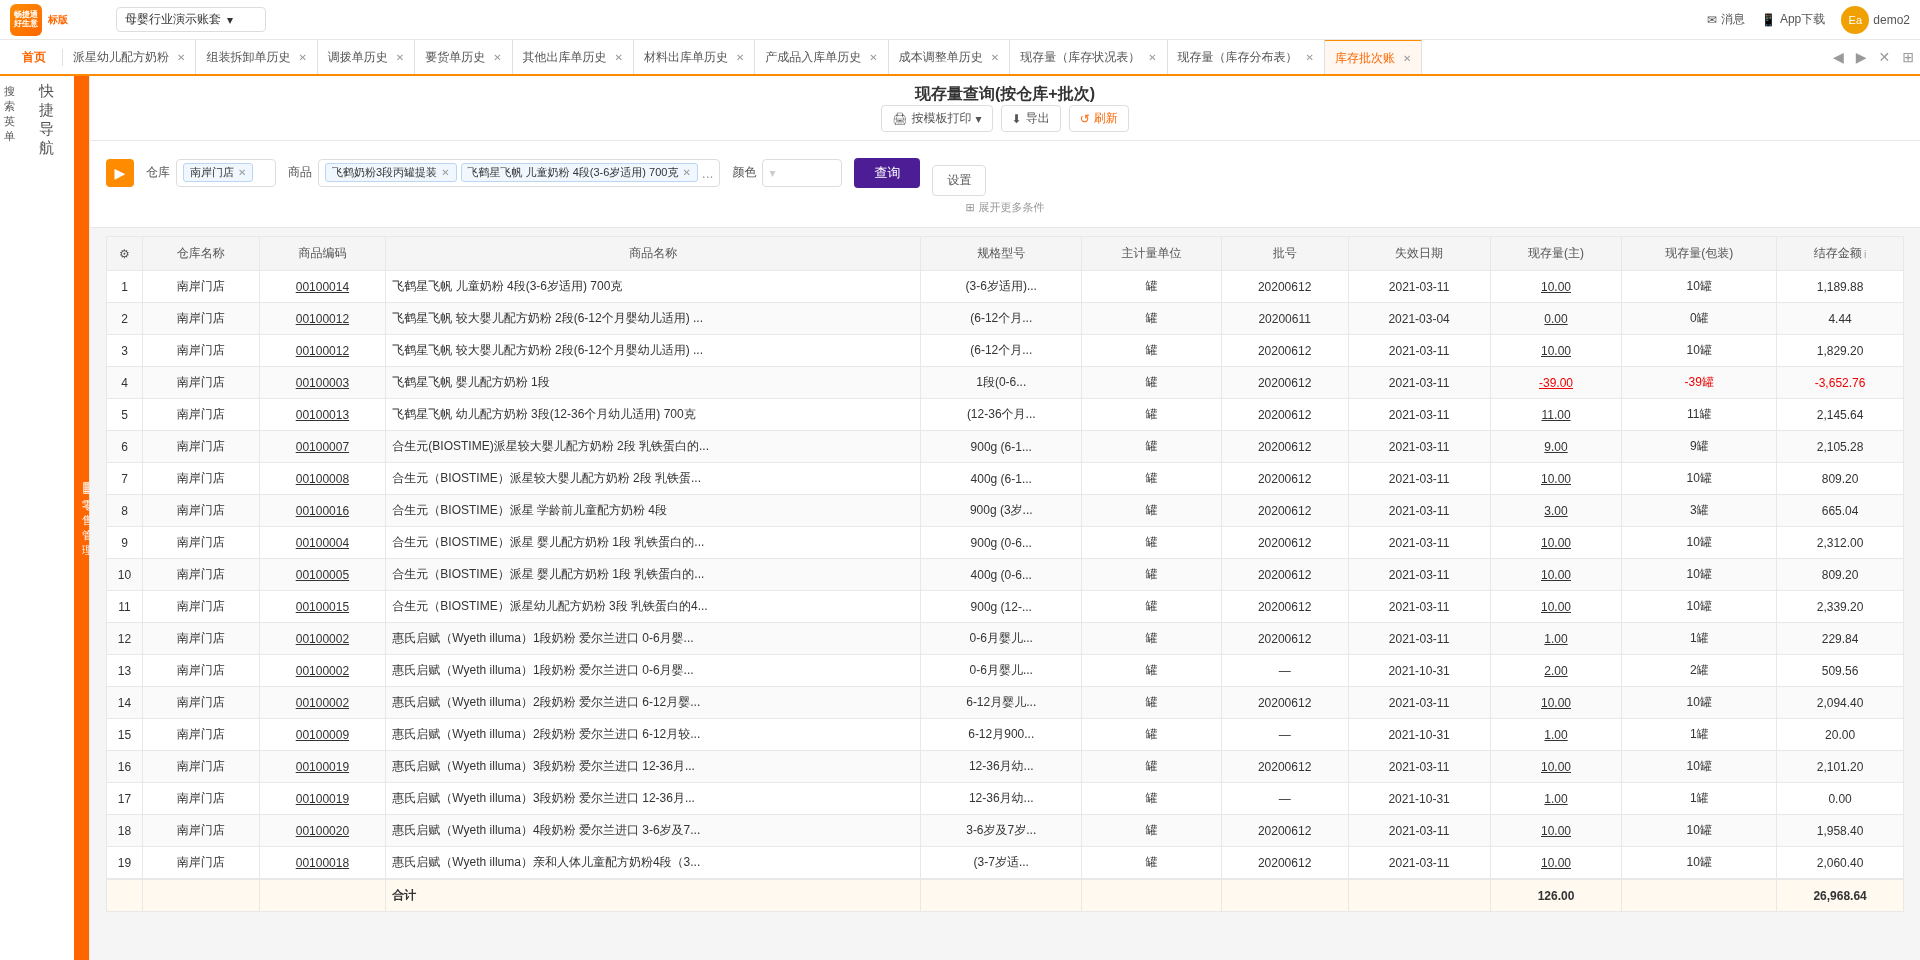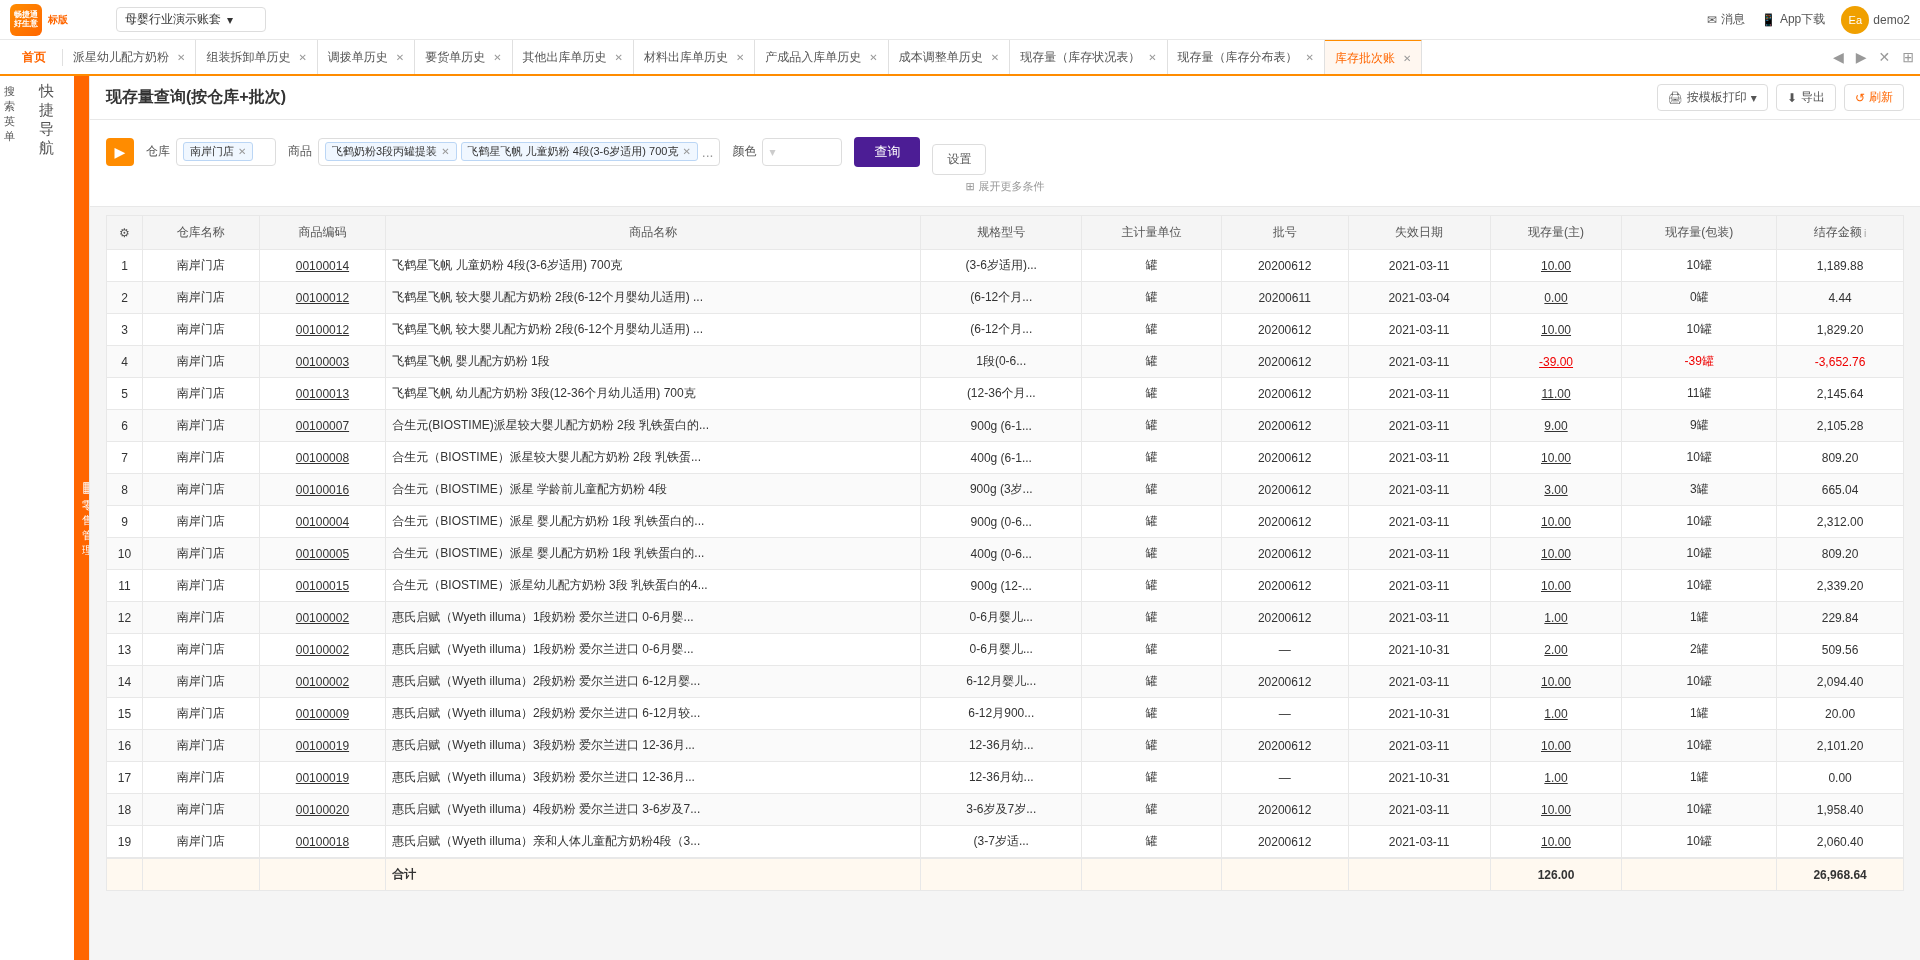--- a/index.html
+++ b/index.html
@@ -30,21 +30,21 @@
     .sidebar-search { padding: 8px 4px; text-align: center; font-size: 11px; color: #555; cursor: pointer; }
     .sidebar-nav-label { padding: 6px 4px; text-align: center; font-size: 15px; color: #555; cursor: pointer; }
     .sidebar-divider { height: 1px; background: #f0f0f0; margin: 2px 8px; }
     .sidebar-item { display: flex; flex-direction: column; align-items: center; padding: 10px 4px; cursor: pointer; font-size: 11px; color: #555; gap: 3px; }
     .sidebar-item .s-icon { font-size: 16px; }
 
     
     .content-area { flex: 1; overflow: hidden; display: flex; flex-direction: column; background: #f5f5f5; }
 
     
-    .page-header { background: #fff; padding: 8px 16px; display: flex; align-items: center; justify-content: space-between; border-bottom: 1px solid #e8e8e8; }
+    .page-header { background: #fff; padding: 8px 16px; display: flex; align-items: center; justify-content: space-between; border-bottom: 1px solid #e8e8e8; flex-direction: column; }
     .page-title { font-size: 16px; font-weight: bold; color: #333; }
     .header-actions { display: flex; align-items: center; gap: 8px; }
     .btn-template-print { display: flex; align-items: center; gap: 4px; border: 1px solid #ddd; border-radius: 4px; padding: 4px 10px; cursor: pointer; font-size: 12px; color: #555; background: #fff; }
     .btn-export { display: flex; align-items: center; gap: 4px; border: 1px solid #ddd; border-radius: 4px; padding: 4px 10px; cursor: pointer; font-size: 12px; color: #555; background: #fff; }
     .btn-refresh { display: flex; align-items: center; gap: 4px; border: 1px solid #ddd; border-radius: 4px; padding: 4px 10px; cursor: pointer; font-size: 12px; color: #ff6600; background: #fff; }
 
     
     .filter-bar { background: #fff; padding: 8px 16px; border-bottom: 1px solid #e8e8e8; }
     .filter-row { display: flex; align-items: center; gap: 12px; flex-wrap: nowrap; }
     .filter-group { display: flex; align-items: center; gap: 6px; }

